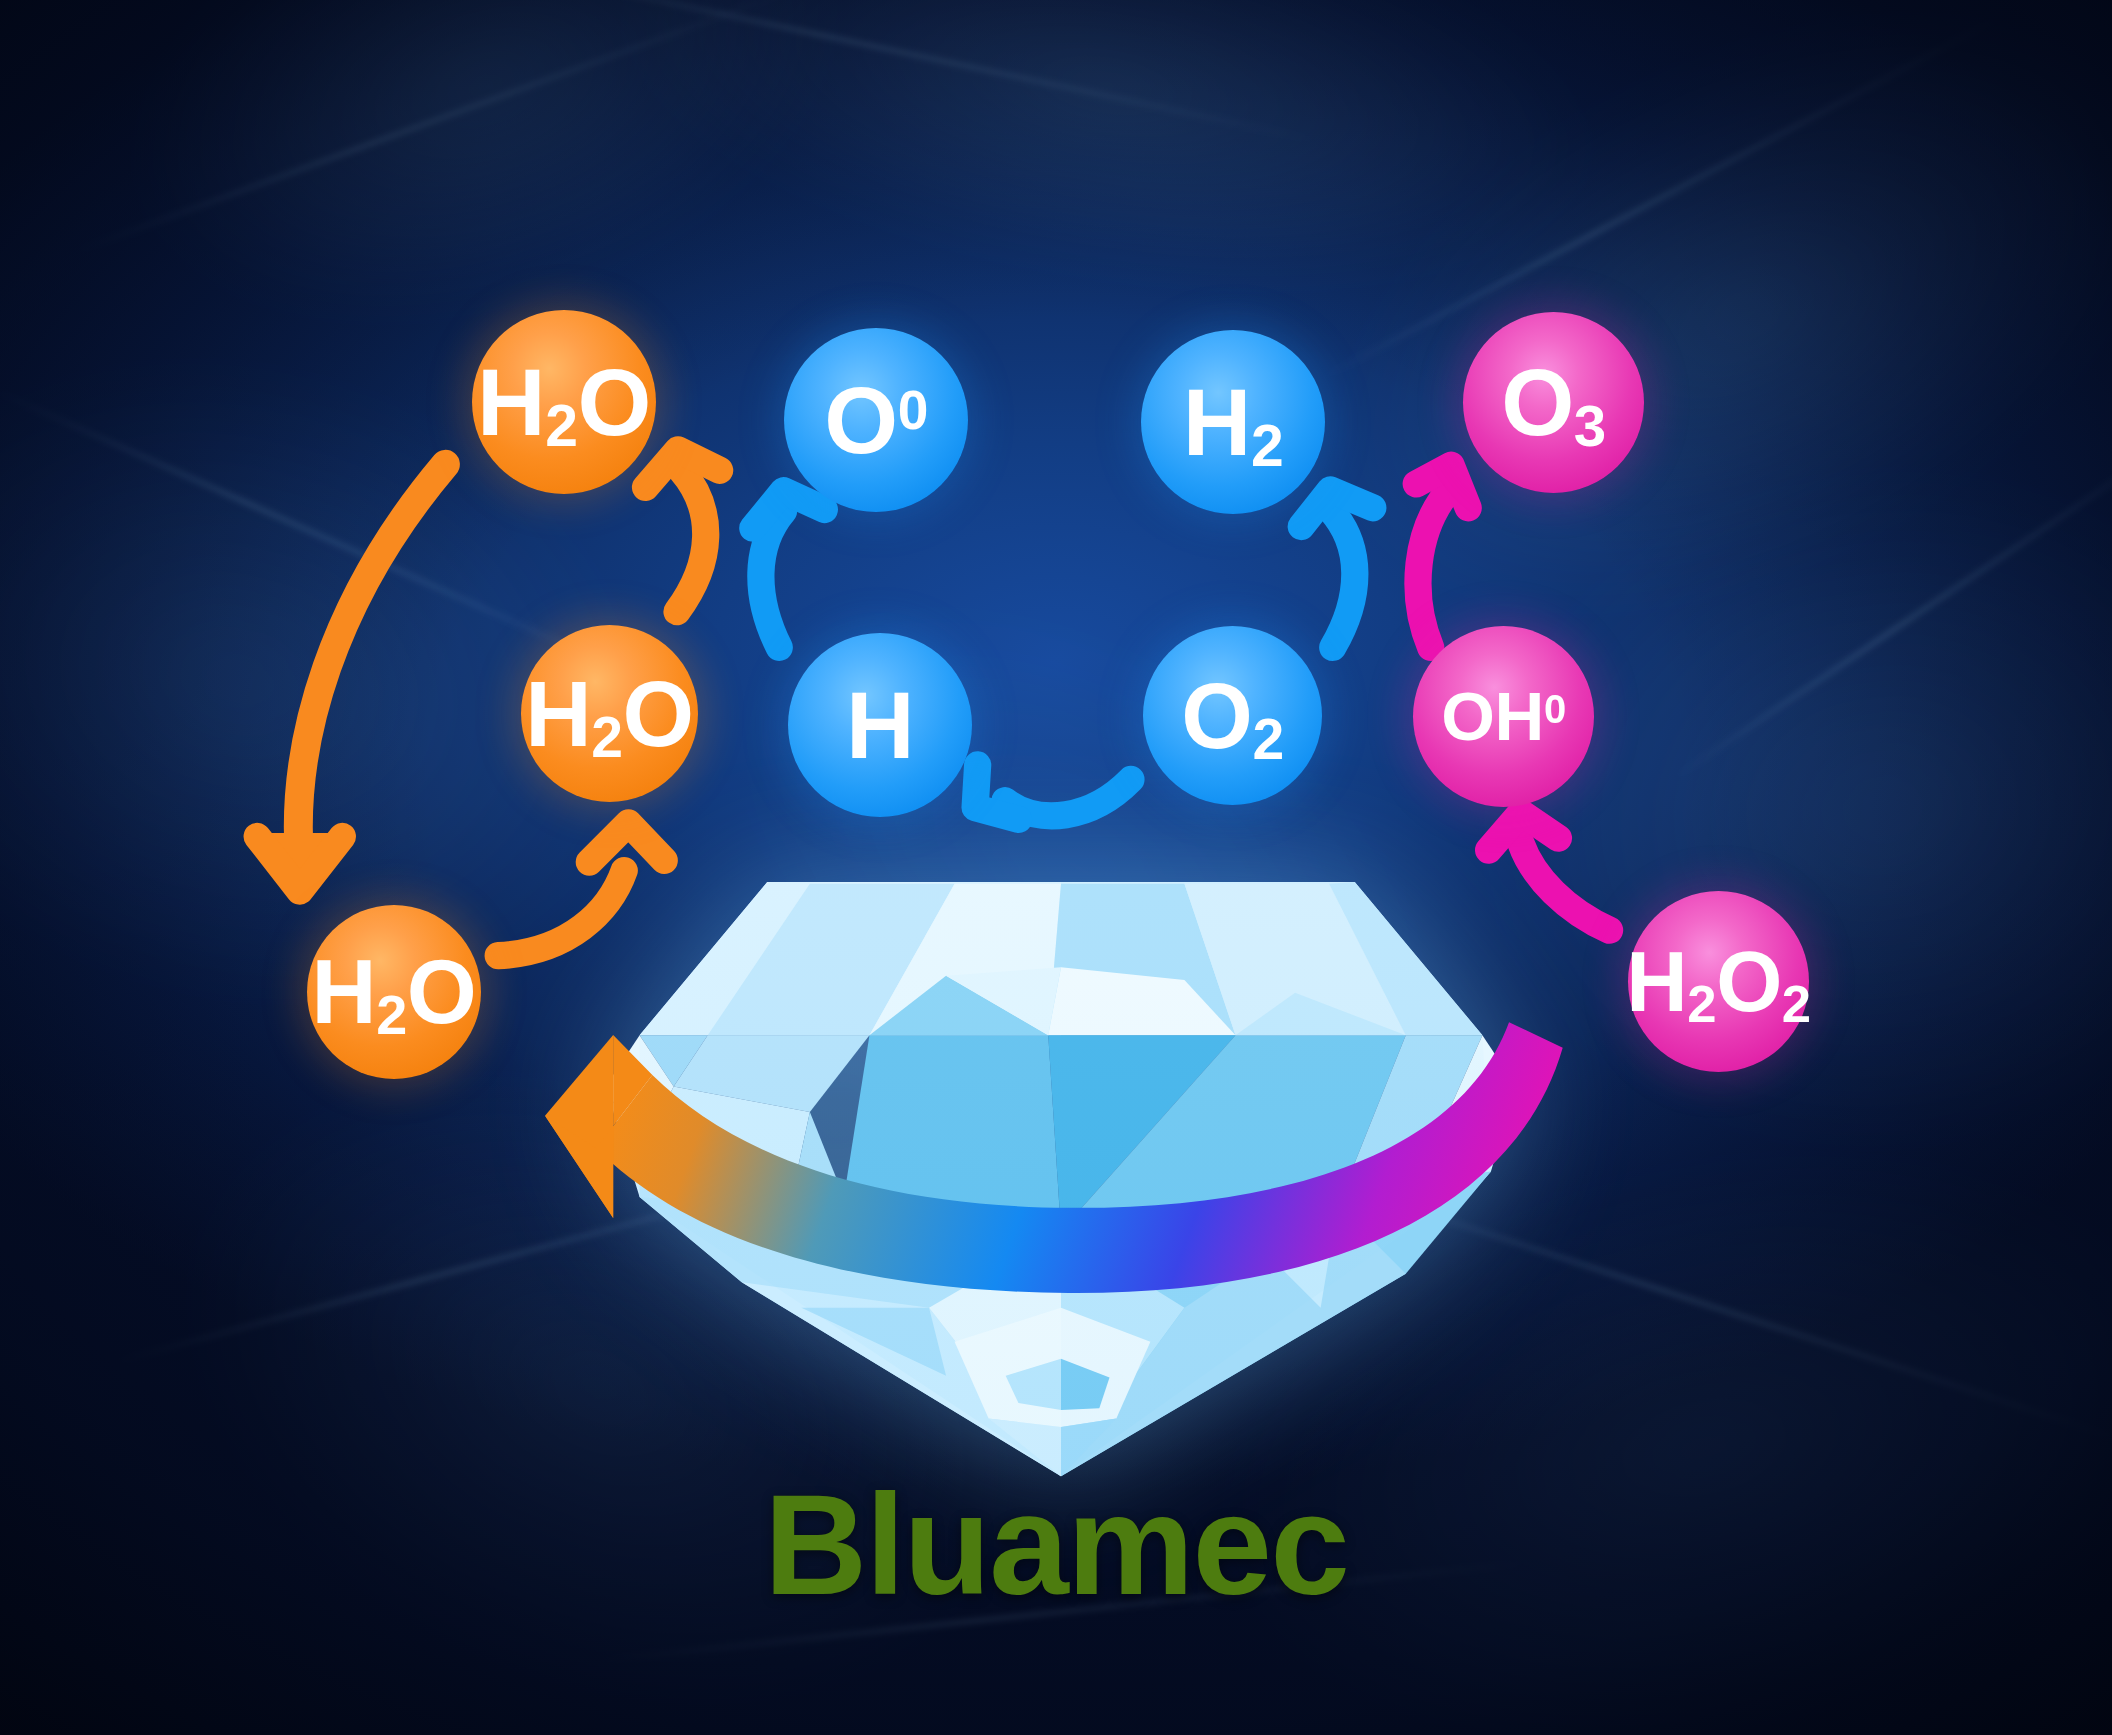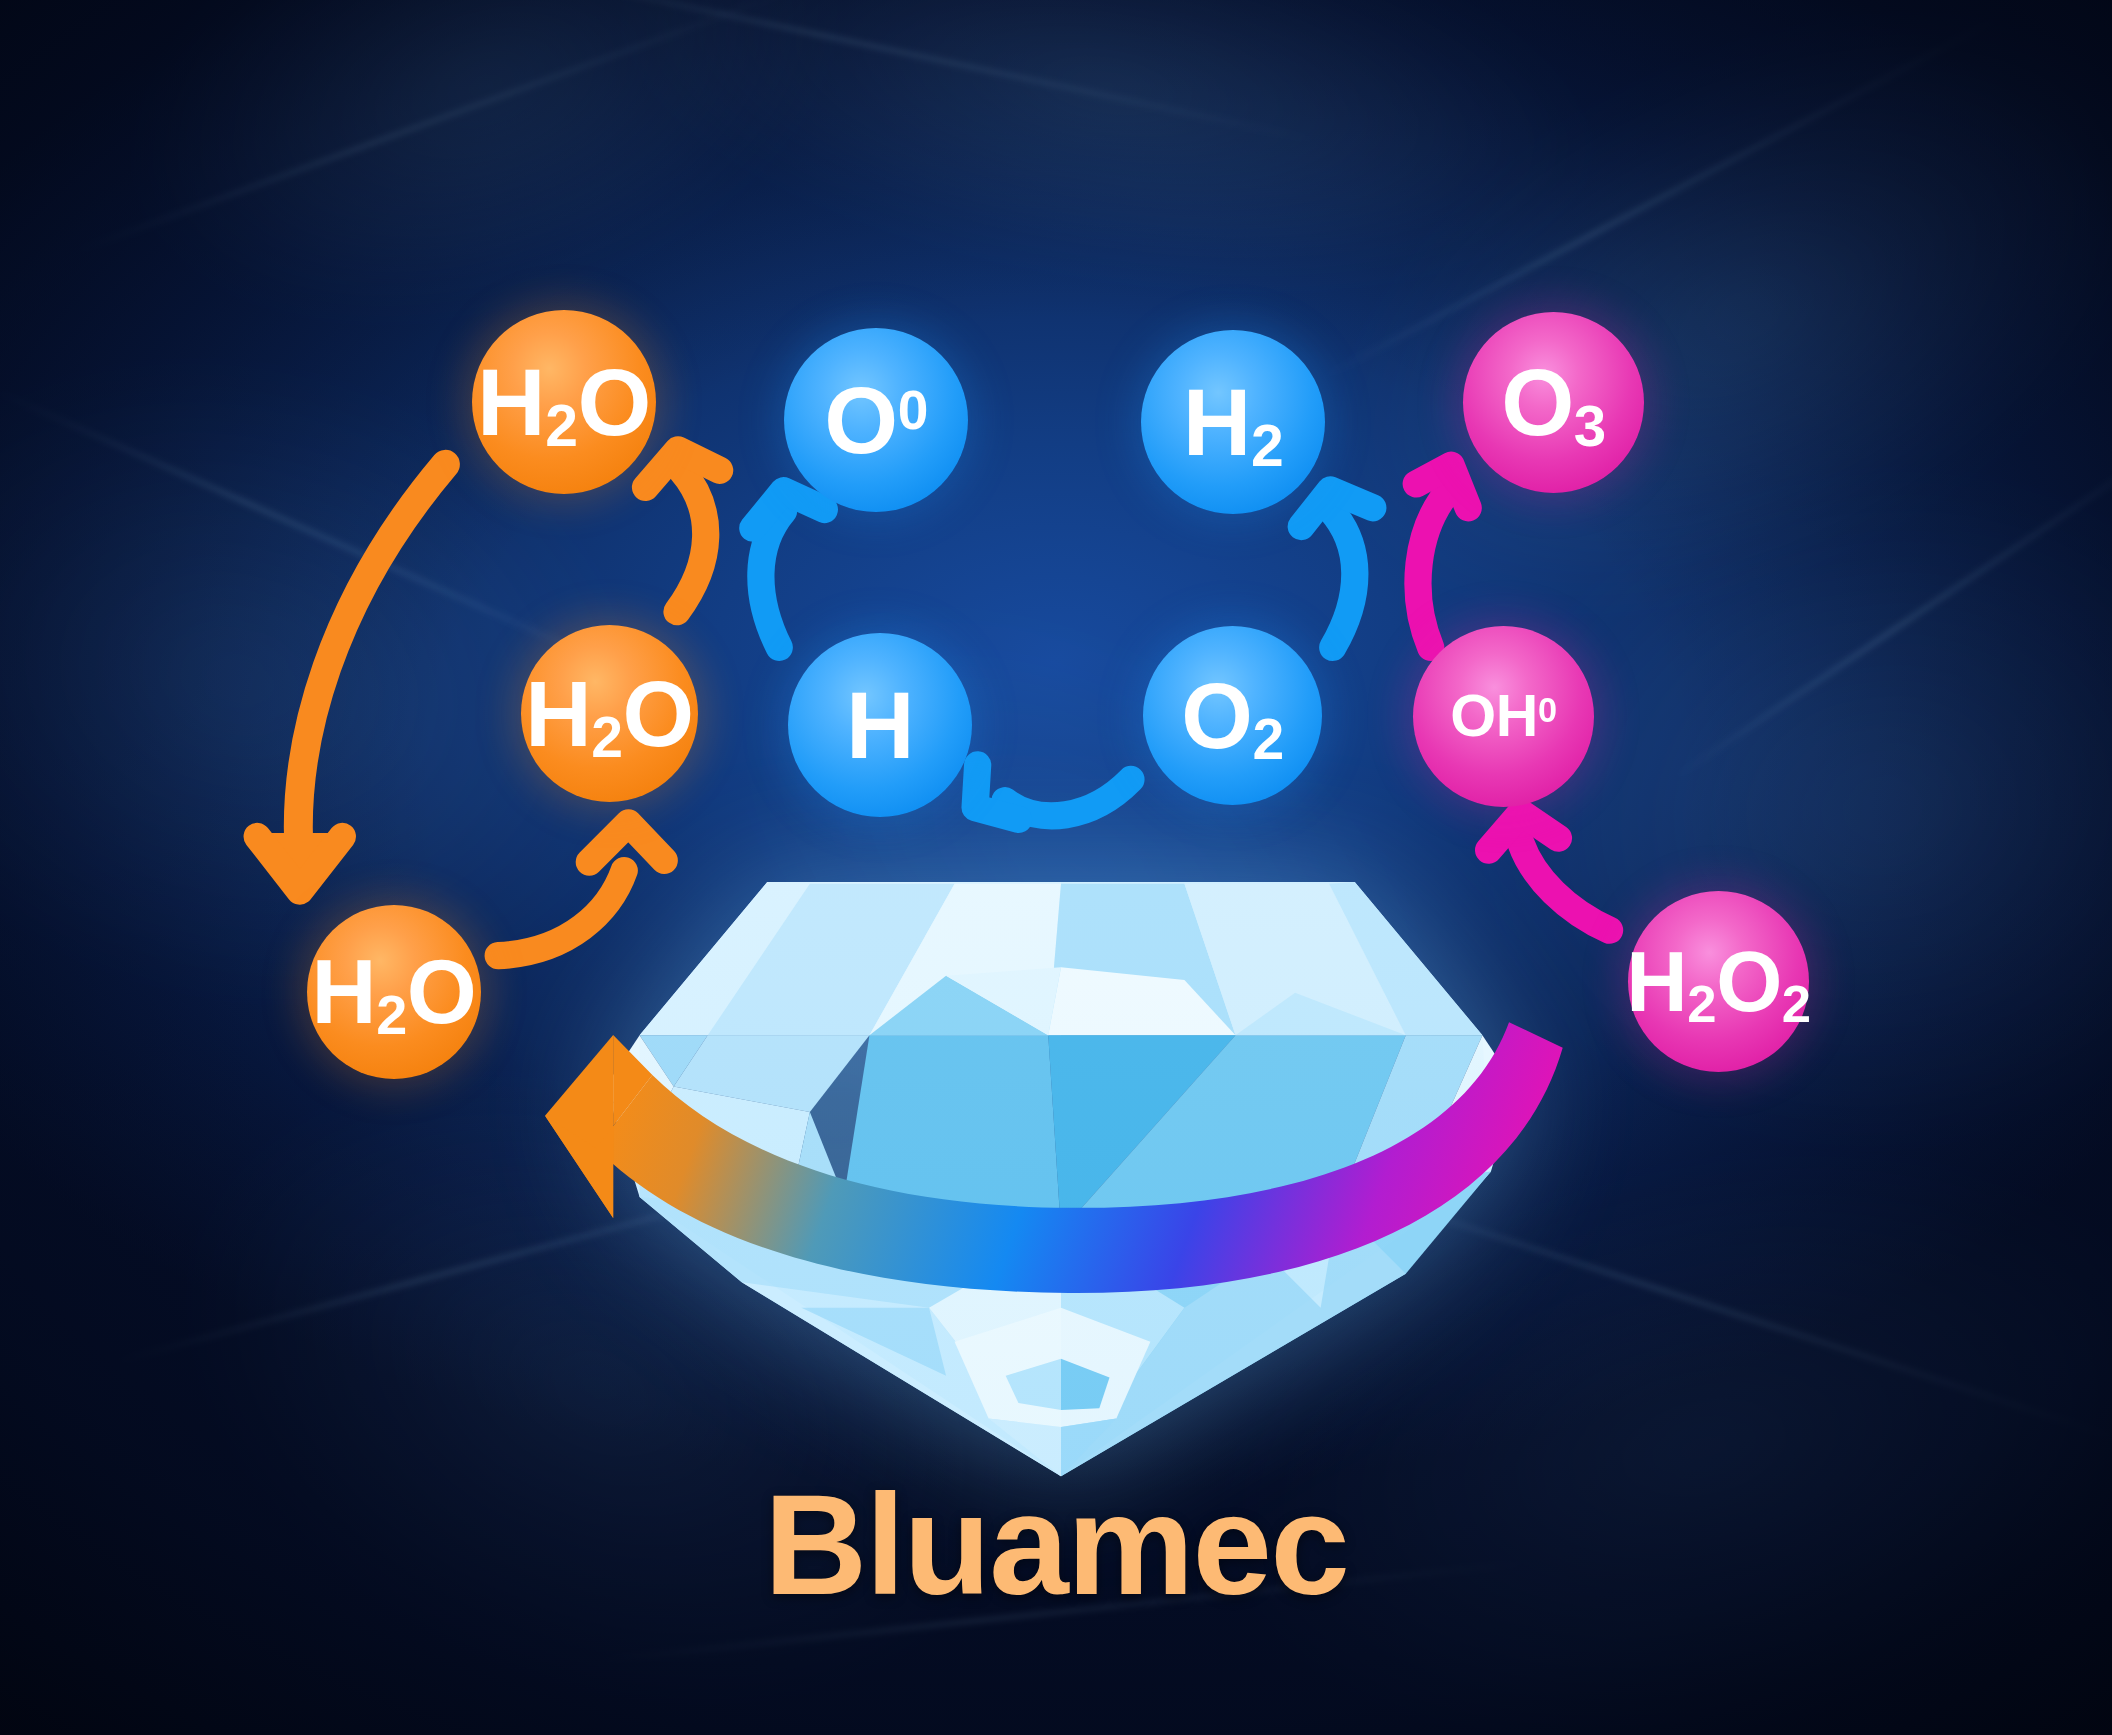--- a/index.html
+++ b/index.html
@@ -99,21 +99,21 @@
   
   #logo {
     position: absolute;
     left: 0; top: 1463px;
     width: 2112px;
     text-align: center;
     font-family: "Liberation Sans", sans-serif;
     font-weight: bold;
     font-size: 143px;
     letter-spacing: -1.7px;
-    color: #fdba74;
+    color: #4d7c0f;
     text-shadow: 0 3.4px 12px rgba(0,0,0,0.45);
   }
 </style>
 </head>
 <body>
 
 <div id="stage">
 
   <div class="bg-base"></div>
   <div class="caustic c1"></div>
@@ -314,21 +314,21 @@
           <span>O</span>
           <sub>2</sub>
         </span>
       </div>
       <div class="bubble b-magenta" style="left: 1463px; top: 312px; width: 181px; height: 181px; font-size: 94px;">
         <span class="formula">
           <span>O</span>
           <sub>3</sub>
         </span>
       </div>
-      <div class="bubble b-magenta" style="left: 1413px; top: 626px; width: 181px; height: 181px; font-size: 59px;">
+      <div class="bubble b-magenta" style="left: 1413px; top: 626px; width: 181px; height: 181px; font-size: 69px;">
         <span class="formula">
           <span>OH</span>
           <sup>0</sup>
         </span>
       </div>
       <div class="bubble b-magenta" style="left: 1628px; top: 891px; width: 181px; height: 181px; font-size: 85px;">
         <span class="formula">
           <span>H</span>
           <sub>2</sub>
           <span>O</span>

